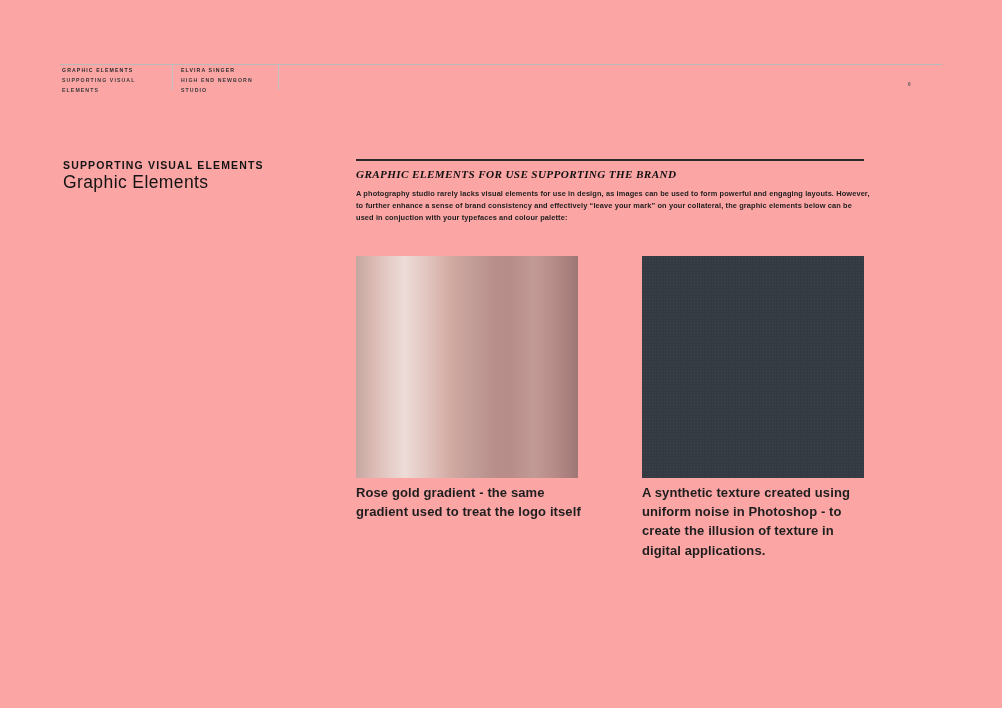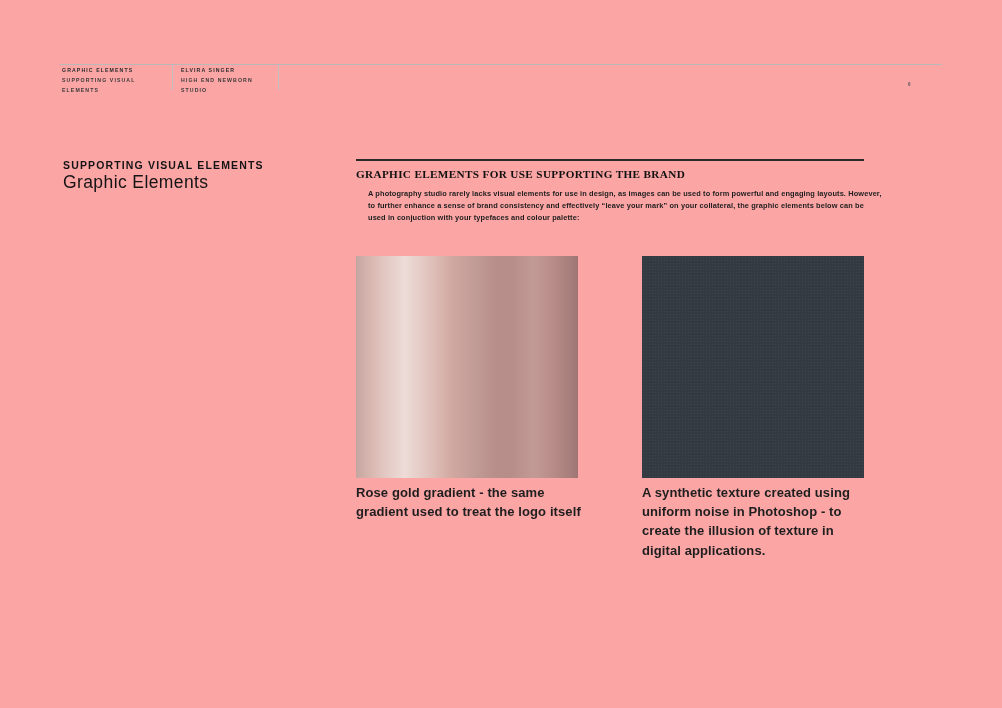--- a/index.html
+++ b/index.html
@@ -97,32 +97,32 @@
     position: absolute;
     left: 356px;
     top: 168px;
     width: 520px;
     font-family: "Liberation Serif", serif;
     font-size: 11.2px;
     font-weight: 700;
     letter-spacing: .35px;
     color: #111;
     text-transform: uppercase;
+    font-style: italic;
   }
   .content-body {
     position: absolute;
     left: 356px;
     top: 188px;
     width: 514px;
     font-size: 7.4px;
     font-weight: 700;
     line-height: 1.62;
     letter-spacing: .12px;
     color: #1e1e1e;
-    margin-left: 12px;
   }
 
   
   .swatch {
     position: absolute;
     top: 256px;
     width: 222px;
     height: 222px;
   }
   .swatch-gradient {

